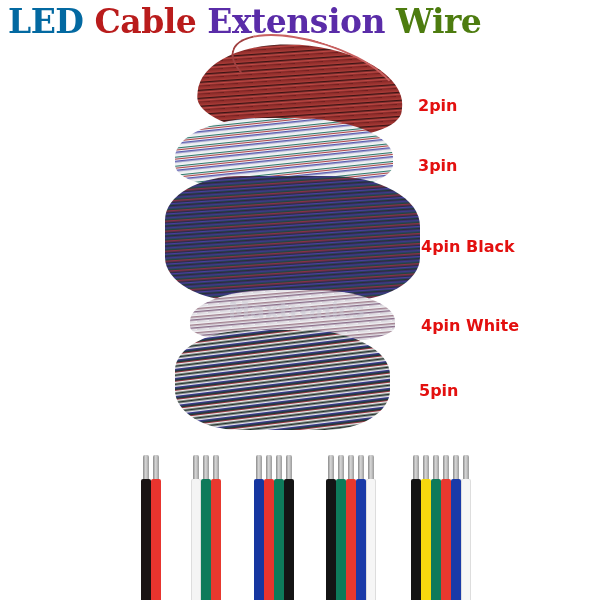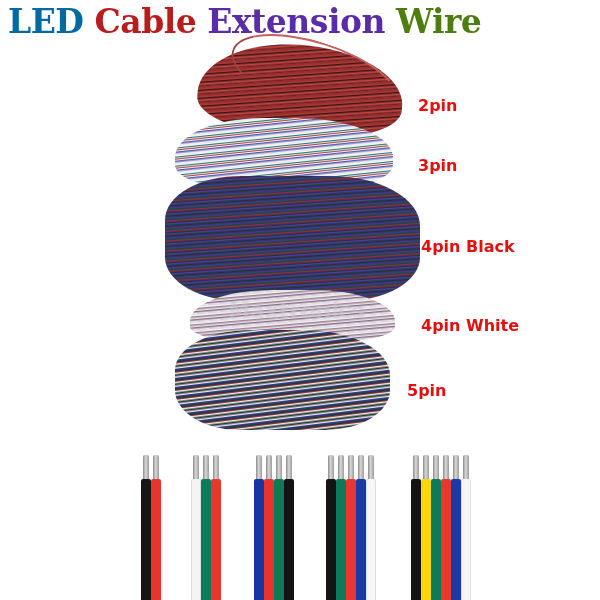--- a/index.html
+++ b/index.html
@@ -82,21 +82,21 @@
 <div class="spool spool-3pin"></div>
 <div class="spool spool-4black"></div>
 <div class="spool spool-4white"></div>
 <div class="spool spool-5pin"></div>
 <div class="watermark">Maxtronics</div>
 
 <div class="pin-label" style="left:402px;top:96px;">2pin</div>
 <div class="pin-label" style="left:402px;top:156px;">3pin</div>
 <div class="pin-label" style="left:405px;top:237px;">4pin Black</div>
 <div class="pin-label" style="left:405px;top:316px;">4pin White</div>
-<div class="pin-label" style="left:391px;top:381px;">5pin</div>
+<div class="pin-label" style="left:403px;top:381px;">5pin</div>
 
 <div id="wires">
     <div class="wire-group" style="left: 141px;">
       <div class="wire">
         <div class="tip"></div>
         <div class="jacket" style="background: rgb(26, 20, 20);"></div>
       </div>
       <div class="wire">
         <div class="tip"></div>
         <div class="jacket" style="background: rgb(232, 52, 46);"></div>

